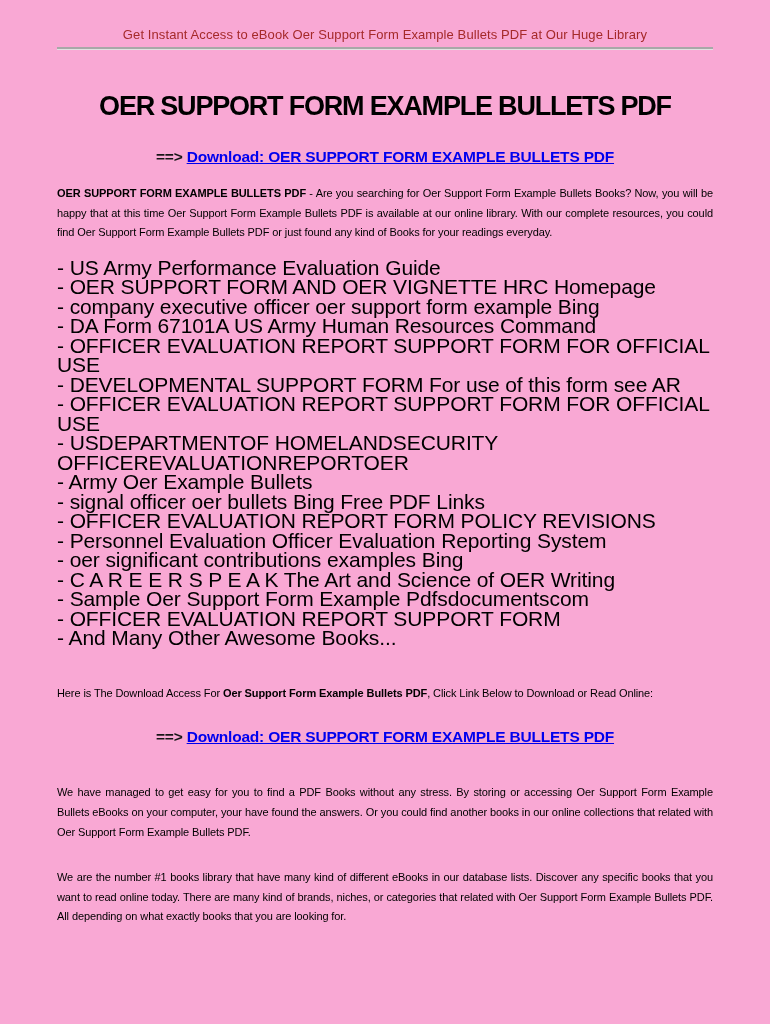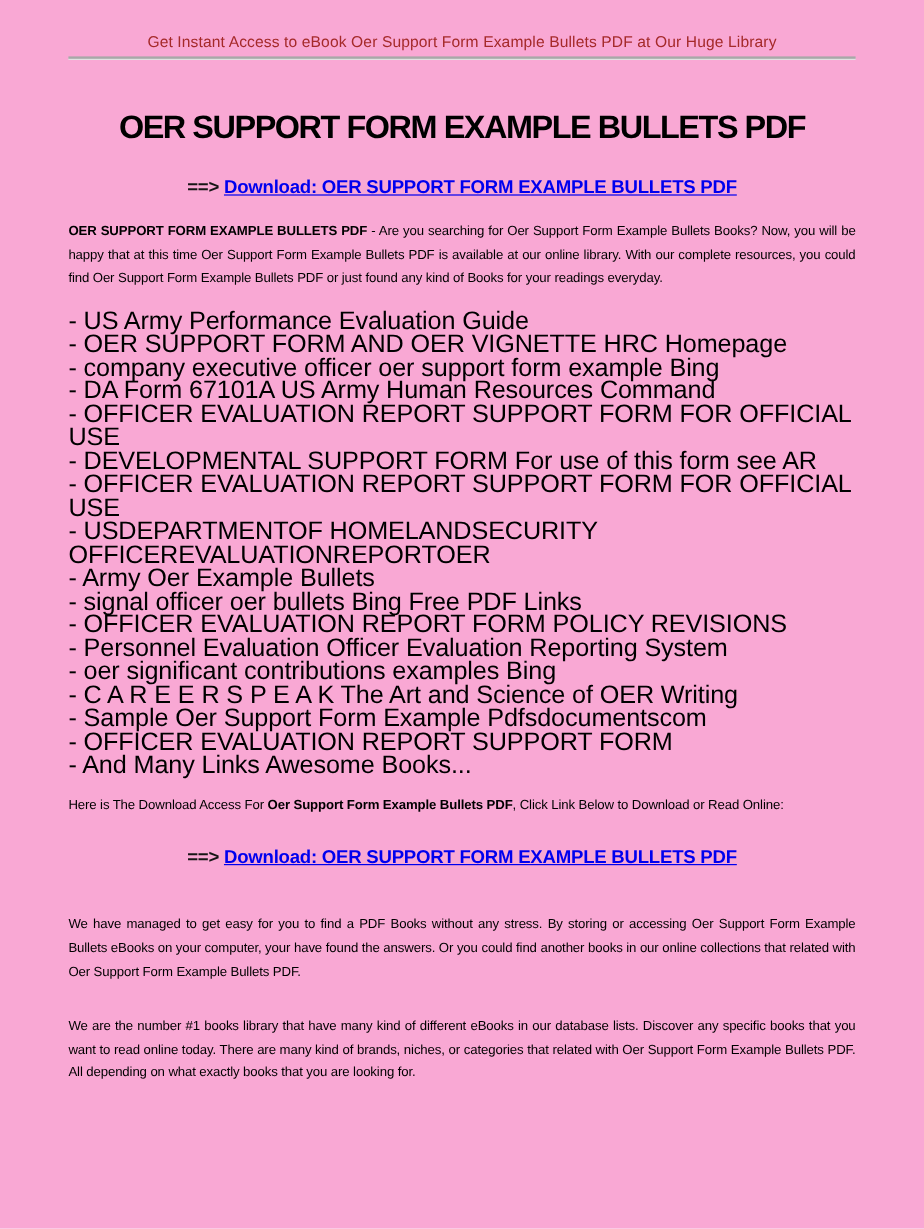--- a/index.html
+++ b/index.html
@@ -54,21 +54,21 @@
     cursor: pointer;
   }
   .para {
     font-size: 11px;
     line-height: 19.6px;
     text-align: justify;
     letter-spacing: -0.1px;
   }
   .p-intro   { margin-top: 17px; }
   .p-find    { margin-top: 22px; }
-  .p-access  { margin-top: 14px; }
+  .p-access  { margin-top: 36px; }
   .p-managed { margin-top: 36px; }
   .p-library { margin-top: 26px; }
   .book-list {
     margin-top: 15px;
     font-size: 21px;
     line-height: 19.5px;
     letter-spacing: -0.1px;
   }
   .bold { font-weight: bold; }
 </style>
@@ -98,21 +98,21 @@
     <div>- OFFICER EVALUATION REPORT SUPPORT FORM FOR OFFICIAL USE</div>
     <div>- USDEPARTMENTOF HOMELANDSECURITY OFFICEREVALUATIONREPORTOER</div>
     <div>- Army Oer Example Bullets</div>
     <div>- signal officer oer bullets Bing Free PDF Links</div>
     <div>- OFFICER EVALUATION REPORT FORM POLICY REVISIONS</div>
     <div>- Personnel Evaluation Officer Evaluation Reporting System</div>
     <div>- oer significant contributions examples Bing</div>
     <div>- C A R E E R S P E A K The Art and Science of OER Writing</div>
     <div>- Sample Oer Support Form Example Pdfsdocumentscom</div>
     <div>- OFFICER EVALUATION REPORT SUPPORT FORM</div>
-    <div>- And Many Links Awesome Books...</div>
+    <div>- And Many Other Awesome Books...</div>
   </div>
 
   <p class="para p-access"><span>Here is The Download Access For </span><span class="bold">Oer Support Form Example Bullets PDF</span><span>, Click Link Below to Download or Read Online:</span></p>
 
   <div class="cta cta-bottom"><span class="arrow">==&gt;</span> <a class="dl-link">Download: OER SUPPORT FORM EXAMPLE BULLETS PDF</a></div>
 
   <p class="para p-managed">We have managed to get easy for you to find a PDF Books without any stress. By storing or accessing Oer Support Form Example Bullets eBooks on your computer, your have found the answers. Or you could find another books in our online collections that related with Oer Support Form Example Bullets PDF.</p>
 
   <p class="para p-library">We are the number #1 books library that have many kind of different eBooks in our database lists. Discover any specific books that you want to read online today. There are many kind of brands, niches, or categories that related with Oer Support Form Example Bullets PDF. All depending on what exactly books that you are looking for.</p>
 

